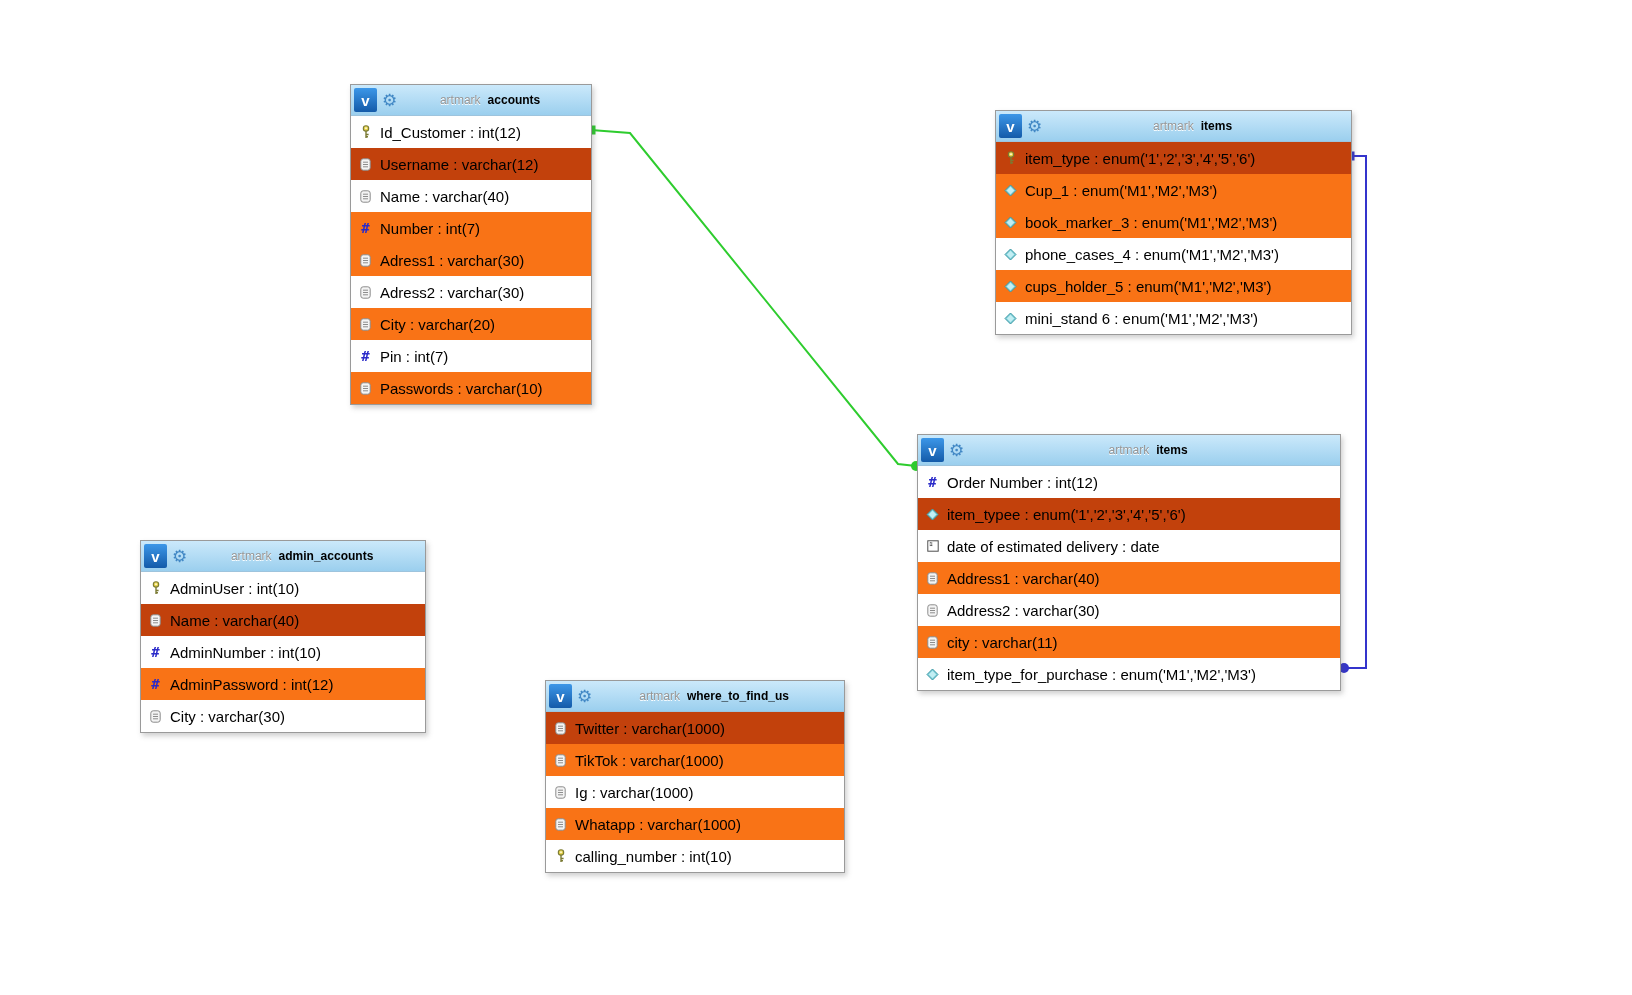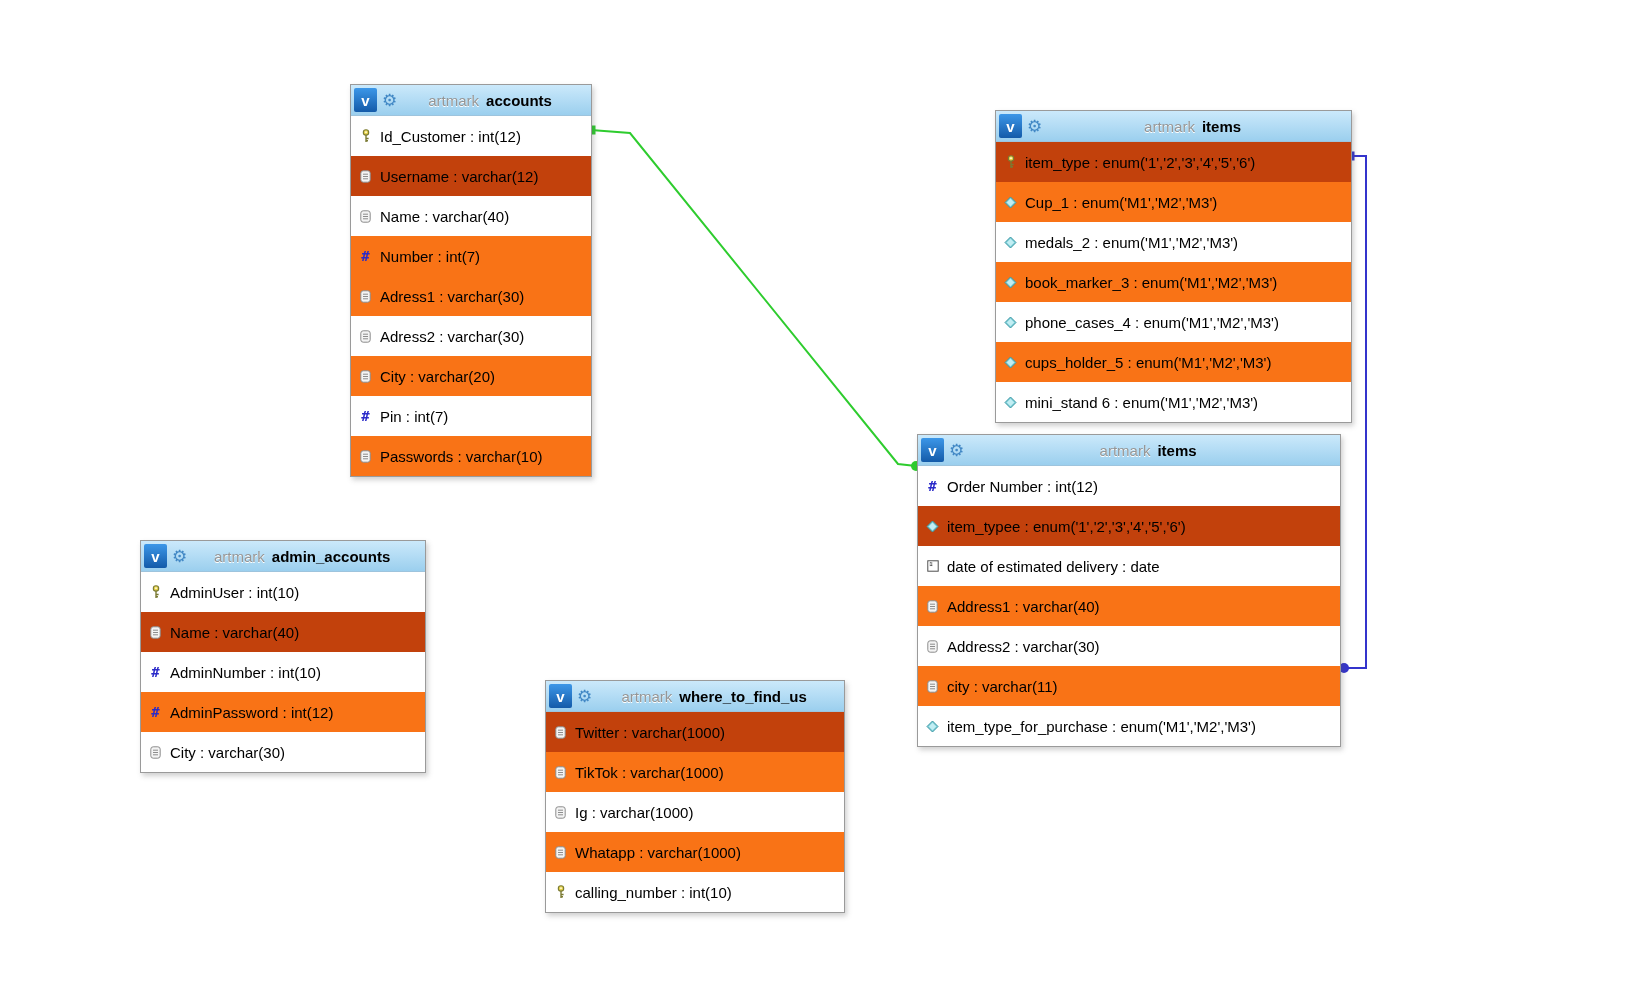--- a/index.html
+++ b/index.html
@@ -33,29 +33,29 @@
     text-transform:lowercase;
     cursor:pointer;
   }
   .gear{
     font-size:17px;line-height:1;
     color:#4288c5;
     cursor:pointer;
   }
   .tlabel{
     flex:1;text-align:center;white-space:nowrap;
-    font-size:15px;color:#000;font-weight:bold;
+    font-size:12px;color:#000;font-weight:bold;
     padding-right:8px;
   }
   .tlabel .db{
     color:#969696;font-weight:normal;margin-right:7px;
     text-shadow:0 1px 0 #fff;
   }
   .row{
-    height:40px;
+    height:32px;
     display:flex;align-items:center;gap:7px;
     padding:0 8px 0 7px;
     font-size:15px;color:#000;white-space:nowrap;text-align:right;
   }
   .bg-white{background:#ffffff;}
   .bg-gray{background:#f97316;}
   .bg-pink{background:#c2410c;}
   .icon{
     width:15px;flex:0 0 15px;
     display:flex;align-items:center;justify-content:center;
@@ -182,29 +182,20 @@
         </div>
         <div class="row bg-gray">
           <span class="icon">
             <svg width="13" height="13" viewBox="0 0 13 13">
               <polygon points="6.5,1 12,6.5 6.5,12 1,6.5" fill="#7fd0da" stroke="#3b97a3"></polygon>
               <polygon points="6.5,2.8 10.2,6.5 6.5,10.2 2.8,6.5" fill="#c2eef3"></polygon>
             </svg>
           </span>
           <span class="field-label">Cup_1 : enum('M1','M2','M3')</span>
         </div>
-        <div class="row bg-white">
-          <span class="icon">
-            <svg width="13" height="13" viewBox="0 0 13 13">
-              <polygon points="6.5,1 12,6.5 6.5,12 1,6.5" fill="#7fd0da" stroke="#3b97a3"></polygon>
-              <polygon points="6.5,2.8 10.2,6.5 6.5,10.2 2.8,6.5" fill="#c2eef3"></polygon>
-            </svg>
-          </span>
-          <span class="field-label">medals_2 : enum('M1','M2','M3')</span>
-        </div>
         <div class="row bg-gray">
           <span class="icon">
             <svg width="13" height="13" viewBox="0 0 13 13">
               <polygon points="6.5,1 12,6.5 6.5,12 1,6.5" fill="#7fd0da" stroke="#3b97a3"></polygon>
               <polygon points="6.5,2.8 10.2,6.5 6.5,10.2 2.8,6.5" fill="#c2eef3"></polygon>
             </svg>
           </span>
           <span class="field-label">book_marker_3 : enum('M1','M2','M3')</span>
         </div>
         <div class="row bg-white">

